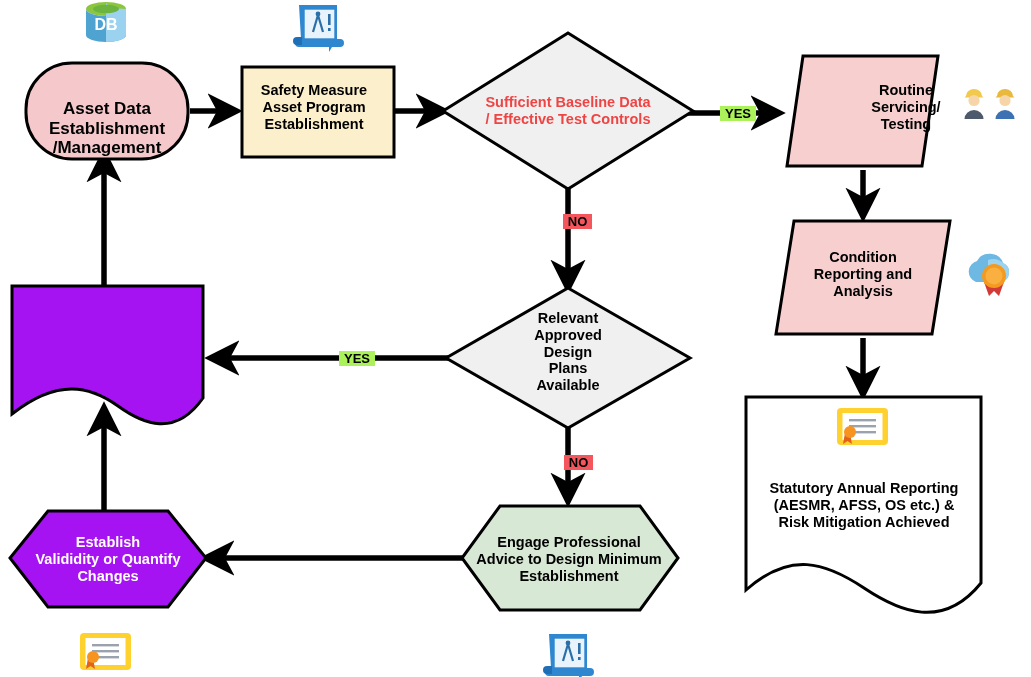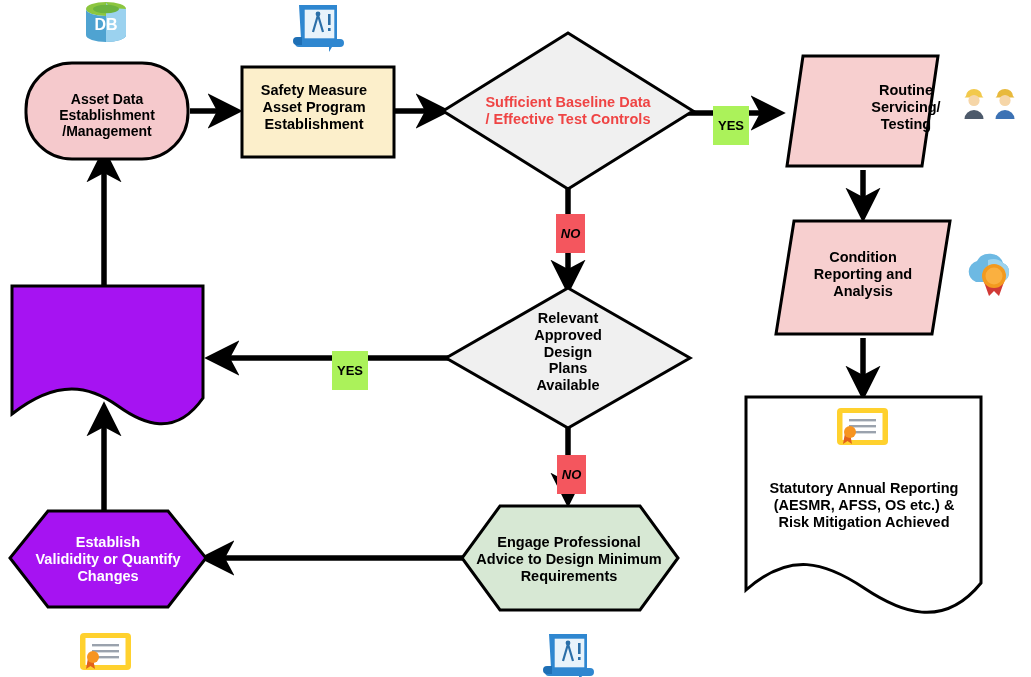--- a/index.html
+++ b/index.html
@@ -18,24 +18,25 @@
     white-space:pre-line;
   }
   .lbl{
     position:absolute;
     font-family:"Liberation Sans",sans-serif;
     font-weight:bold;
     font-size:13px;
     line-height:15px;
     text-align:center;
     color:#000;
-    padding:12px 2px;
+    padding:0 2px;
+    margin-left:7px;
   }
   .lbl.yes{background:#ABF25A;}
-  .lbl.no{background:#F4565E;font-style:italic;}
+  .lbl.no{background:#F4565E;}
 </style>
 </head>
 <body>
 
 <div id="stage">
 
   <svg id="svgroot" viewBox="0 0 1031 677" xmlns="http://www.w3.org/2000/svg">
     <defs>
       <marker id="ah" viewBox="0 0 12 12" refX="9" refY="6" markerWidth="6.4" markerHeight="6.4" orient="auto-start-reverse" markerUnits="strokeWidth">
         <path d="M0,0 L12,6 L0,12 L3.2,6 Z" fill="#000"></path>
@@ -145,21 +146,21 @@
       <path d="M4,2 h38 v34 h3 a4,4 0 0 1 0,8 h-8 l-3,5 v-5 h-30 a4,4 0 0 1 0,-8 h2 z" fill="#2F87D0"></path>
       <rect x="9" y="6" width="31" height="30" fill="#E8F3FB" stroke="#2F87D0" stroke-width="1.4"></rect>
       <path d="M23,12 L18,29 M23,12 L28,29" stroke="#2B6FA8" stroke-width="2.2" fill="none"></path>
       <circle cx="23" cy="11" r="2.4" fill="#2B6FA8"></circle>
       <rect x="33" y="11" width="2.6" height="11" fill="#2B6FA8"></rect>
       <rect x="33" y="25" width="2.6" height="3" fill="#2B6FA8"></rect>
       <path d="M2,34 a4,4 0 0 0 0,8 h5 v-8 z" fill="#1E6FB5"></path>
     </g>
   </svg>
 
-  <div class="nodetext" style="left:16px;top:91px;width:182px;font-size:14px;">Asset Data
+  <div class="nodetext" style="left:16px;top:99px;width:182px;font-size:17px;">Asset Data
 Establishment
 /Management</div>
 
   <div class="nodetext" style="left:244px;top:82px;width:140px;font-size:14.5px;">Safety Measure
 Asset Program
 Establishment</div>
 
   <div class="nodetext" style="left:458px;top:94px;width:220px;font-size:14.5px;color:#ef4444;">Sufficient Baseline Data
 / Effective Test Controls</div>
 
@@ -176,21 +177,21 @@
 Risk Mitigation Achieved</div>
 
   <div class="nodetext" style="left:500px;top:310px;width:136px;font-size:14.5px;">Relevant
 Approved
 Design
 Plans
 Available</div>
 
   <div class="nodetext" style="left:463px;top:534px;width:212px;font-size:14.5px;">Engage Professional
 Advice to Design Minimum
-Requirements</div>
+Establishment</div>
 
 
   <div class="nodetext" style="left:12px;top:534px;width:192px;font-size:14.5px;color:#ffffff;">Establish
 Valididity or Quantify
 Changes</div>
 
   <div class="lbl yes" style="left:713px;top:106px;width:32px;">YES</div>
 
   <div class="lbl no" style="left:556px;top:214px;width:25px;">NO</div>
 

